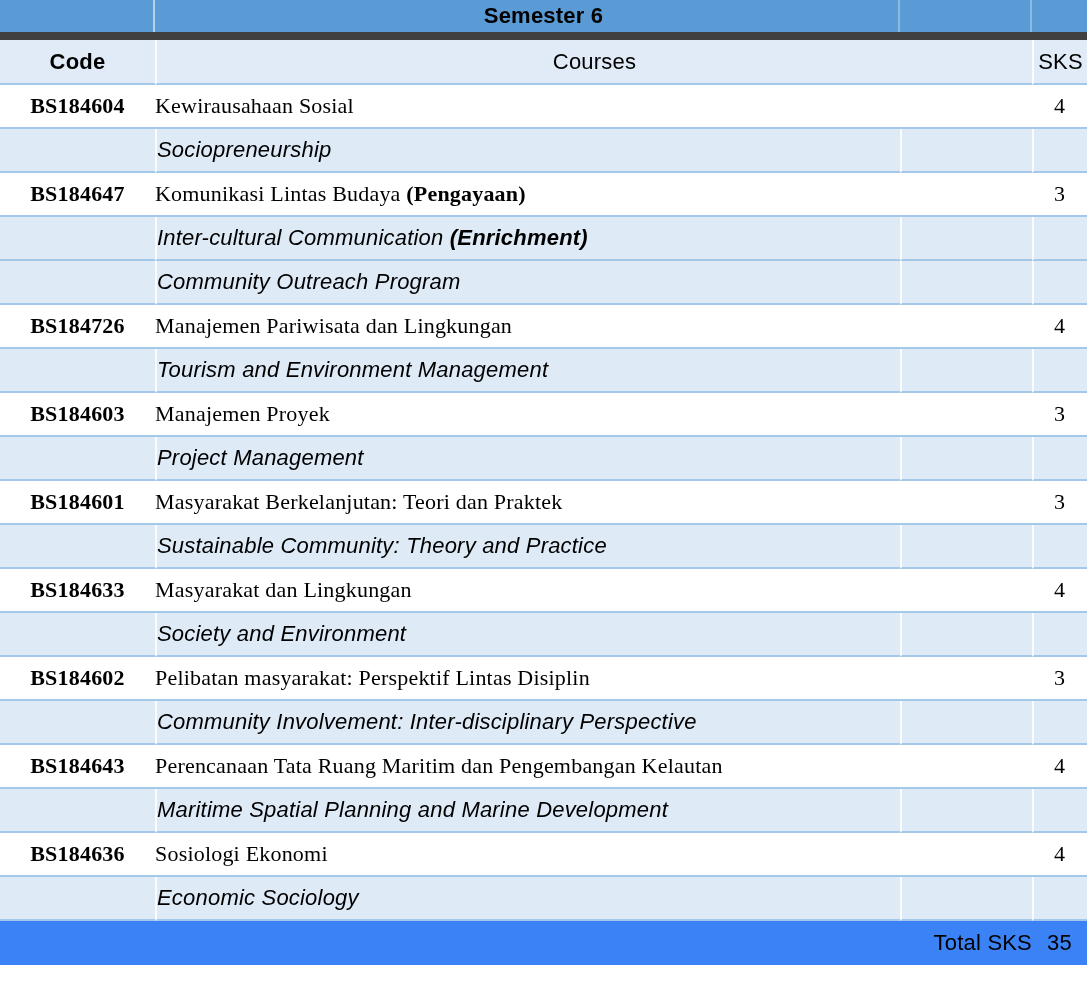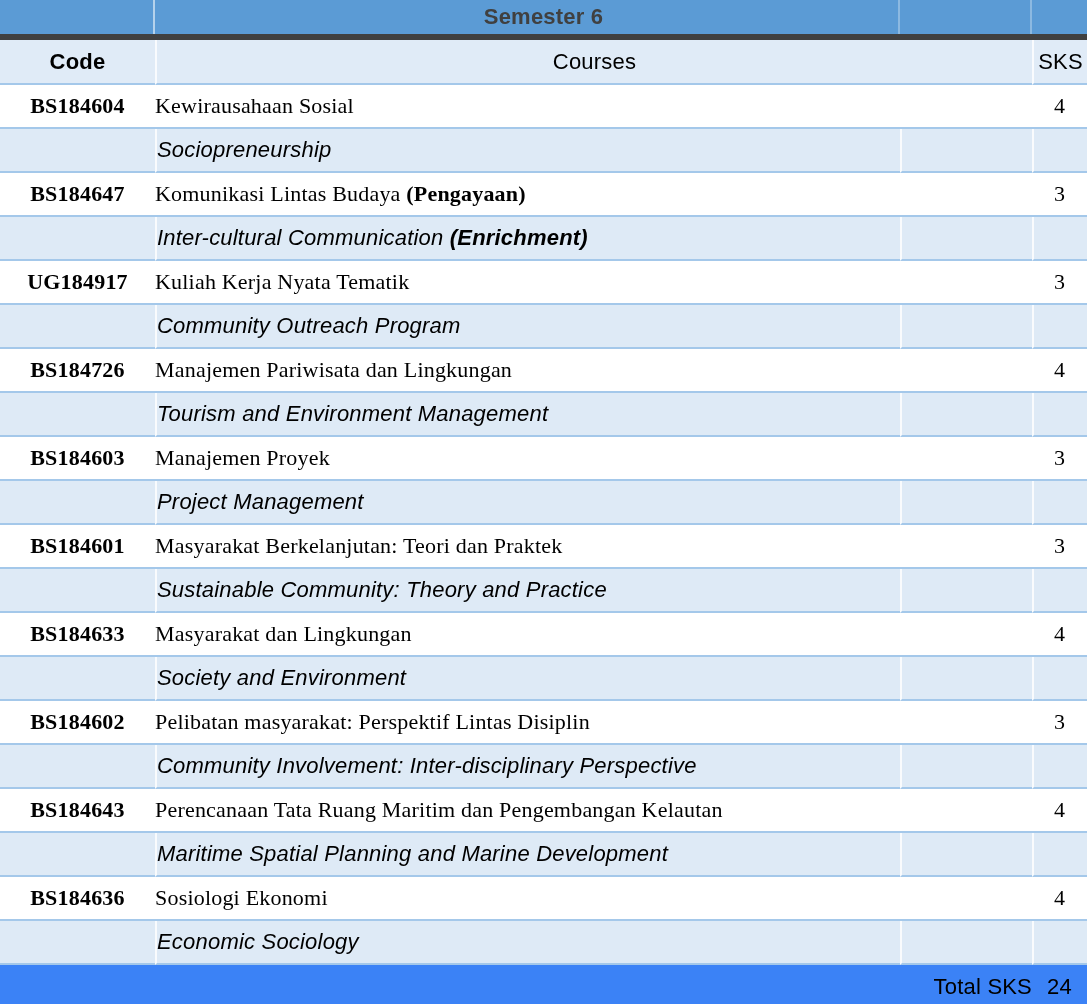--- a/index.html
+++ b/index.html
@@ -23,22 +23,22 @@
     letter-spacing: 0.2px;
     padding: 0;
     vertical-align: middle;
     overflow: hidden;
     white-space: nowrap;
   }
   
   tr.hdr td {
     height: 40px;
     background: #5B9BD5;
-    border-bottom: 6px solid #404040;
-    color: #404040;
+    border-bottom: 8px solid #404040;
+    color: #000000;
     font-weight: bold;
     text-align: center;
     position: relative;
   }
   .vdiv {
     position: absolute;
     top: 0;
     width: 2px;
     height: 38px;
   }
@@ -121,26 +121,20 @@
       <td></td>
       <td class="sks-cell">3</td>
     </tr>
     <tr class="trans">
       <td></td>
       <td class="name-cell vline"><span>Inter-cultural Communication </span><span class="note">(Enrichment)</span></td>
       <td class="vline"></td>
       <td class="vline"></td>
     </tr>
 
-    <tr class="course">
-      <td class="code-cell">UG184917</td>
-      <td class="name-cell"><span>Kuliah Kerja Nyata Tematik</span><span class="note"></span></td>
-      <td></td>
-      <td class="sks-cell">3</td>
-    </tr>
     <tr class="trans">
       <td></td>
       <td class="name-cell vline"><span>Community Outreach Program</span><span class="note"></span></td>
       <td class="vline"></td>
       <td class="vline"></td>
     </tr>
 
     <tr class="course">
       <td class="code-cell">BS184726</td>
       <td class="name-cell"><span>Manajemen Pariwisata dan Lingkungan</span><span class="note"></span></td>
@@ -228,17 +222,17 @@
     <tr class="trans">
       <td></td>
       <td class="name-cell vline"><span>Economic Sociology</span><span class="note"></span></td>
       <td class="vline"></td>
       <td class="vline"></td>
     </tr>
 
     <tr class="total">
       <td></td>
       <td class="total-label-cell" colspan="2">Total SKS</td>
-      <td class="sks-cell">24</td>
+      <td class="sks-cell">35</td>
     </tr>
   </tbody>
     </table>
 </div>
 
 </body></html>

